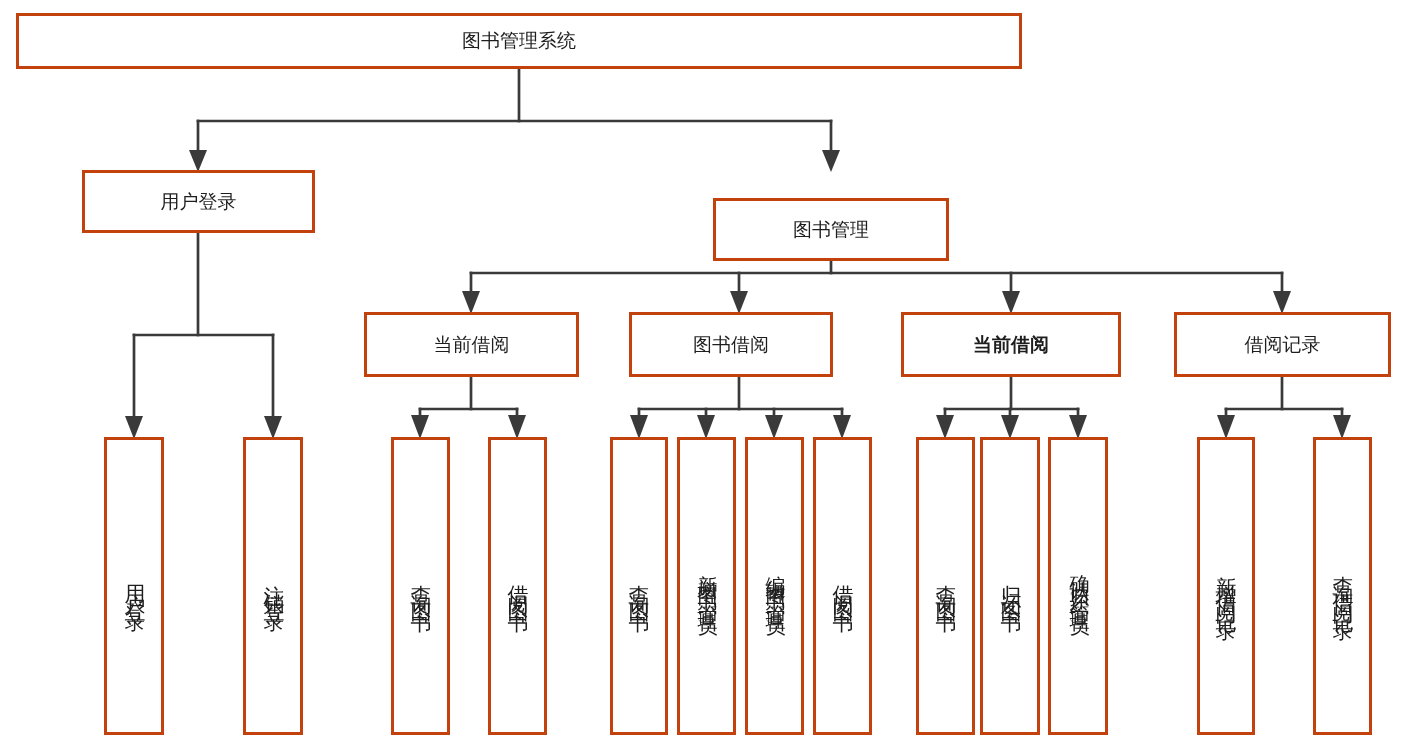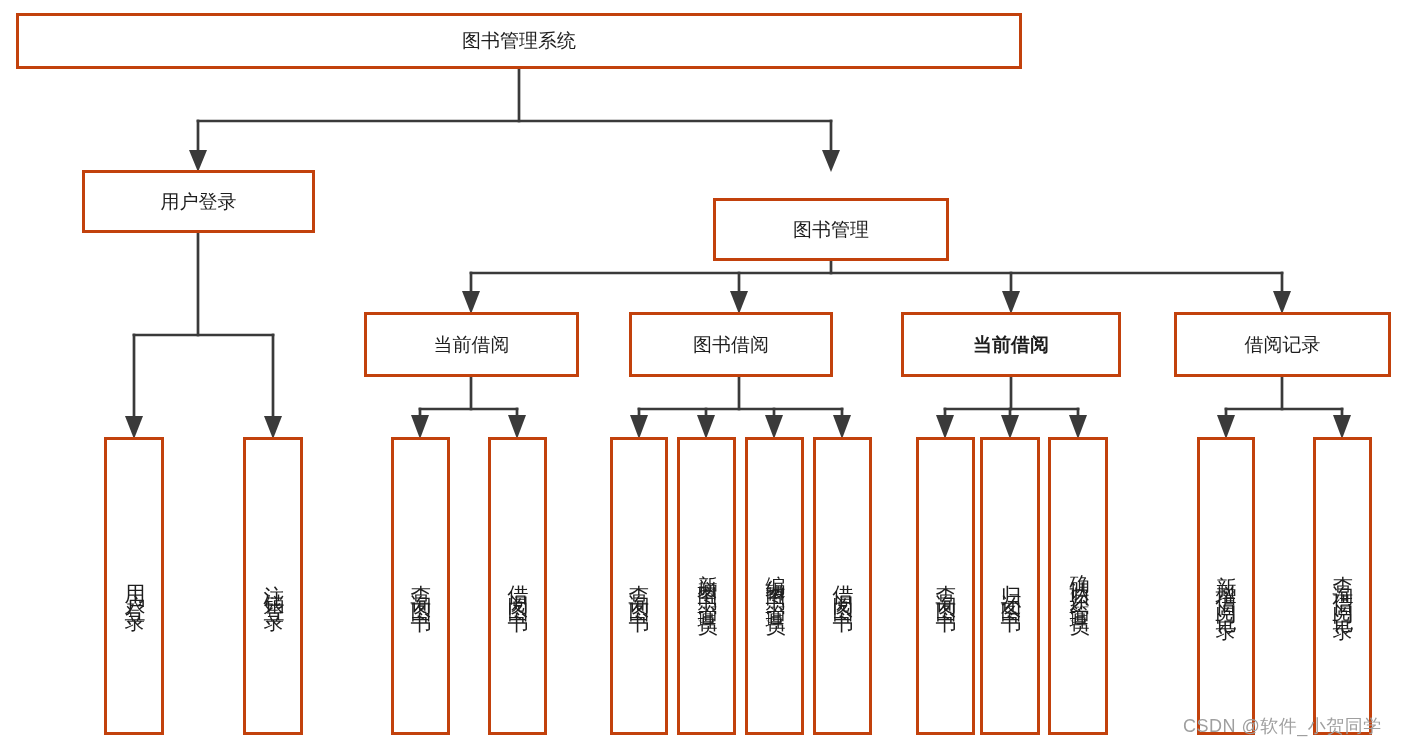--- a/index.html
+++ b/index.html
@@ -117,14 +117,13 @@
   <div class="node v long" style="left:745px;top:437px;width:59px;height:298px;">编辑图书（管理员）</div>
   <div class="node v" style="left:813px;top:437px;width:59px;height:298px;">借阅图书</div>
 
   <div class="node v" style="left:916px;top:437px;width:59px;height:298px;">查询图书</div>
   <div class="node v" style="left:980px;top:437px;width:60px;height:298px;">归还图书</div>
   <div class="node v long" style="left:1048px;top:437px;width:60px;height:298px;">确认归还（管理员）</div>
 
   <div class="node v" style="left:1197px;top:437px;width:58px;height:298px;">新增借阅记录</div>
   <div class="node v" style="left:1313px;top:437px;width:59px;height:298px;">查询借阅记录</div>
 
-  <div class="watermark">CSDN @软件_小贺同学</div>
 </div>
 
 </body></html>

